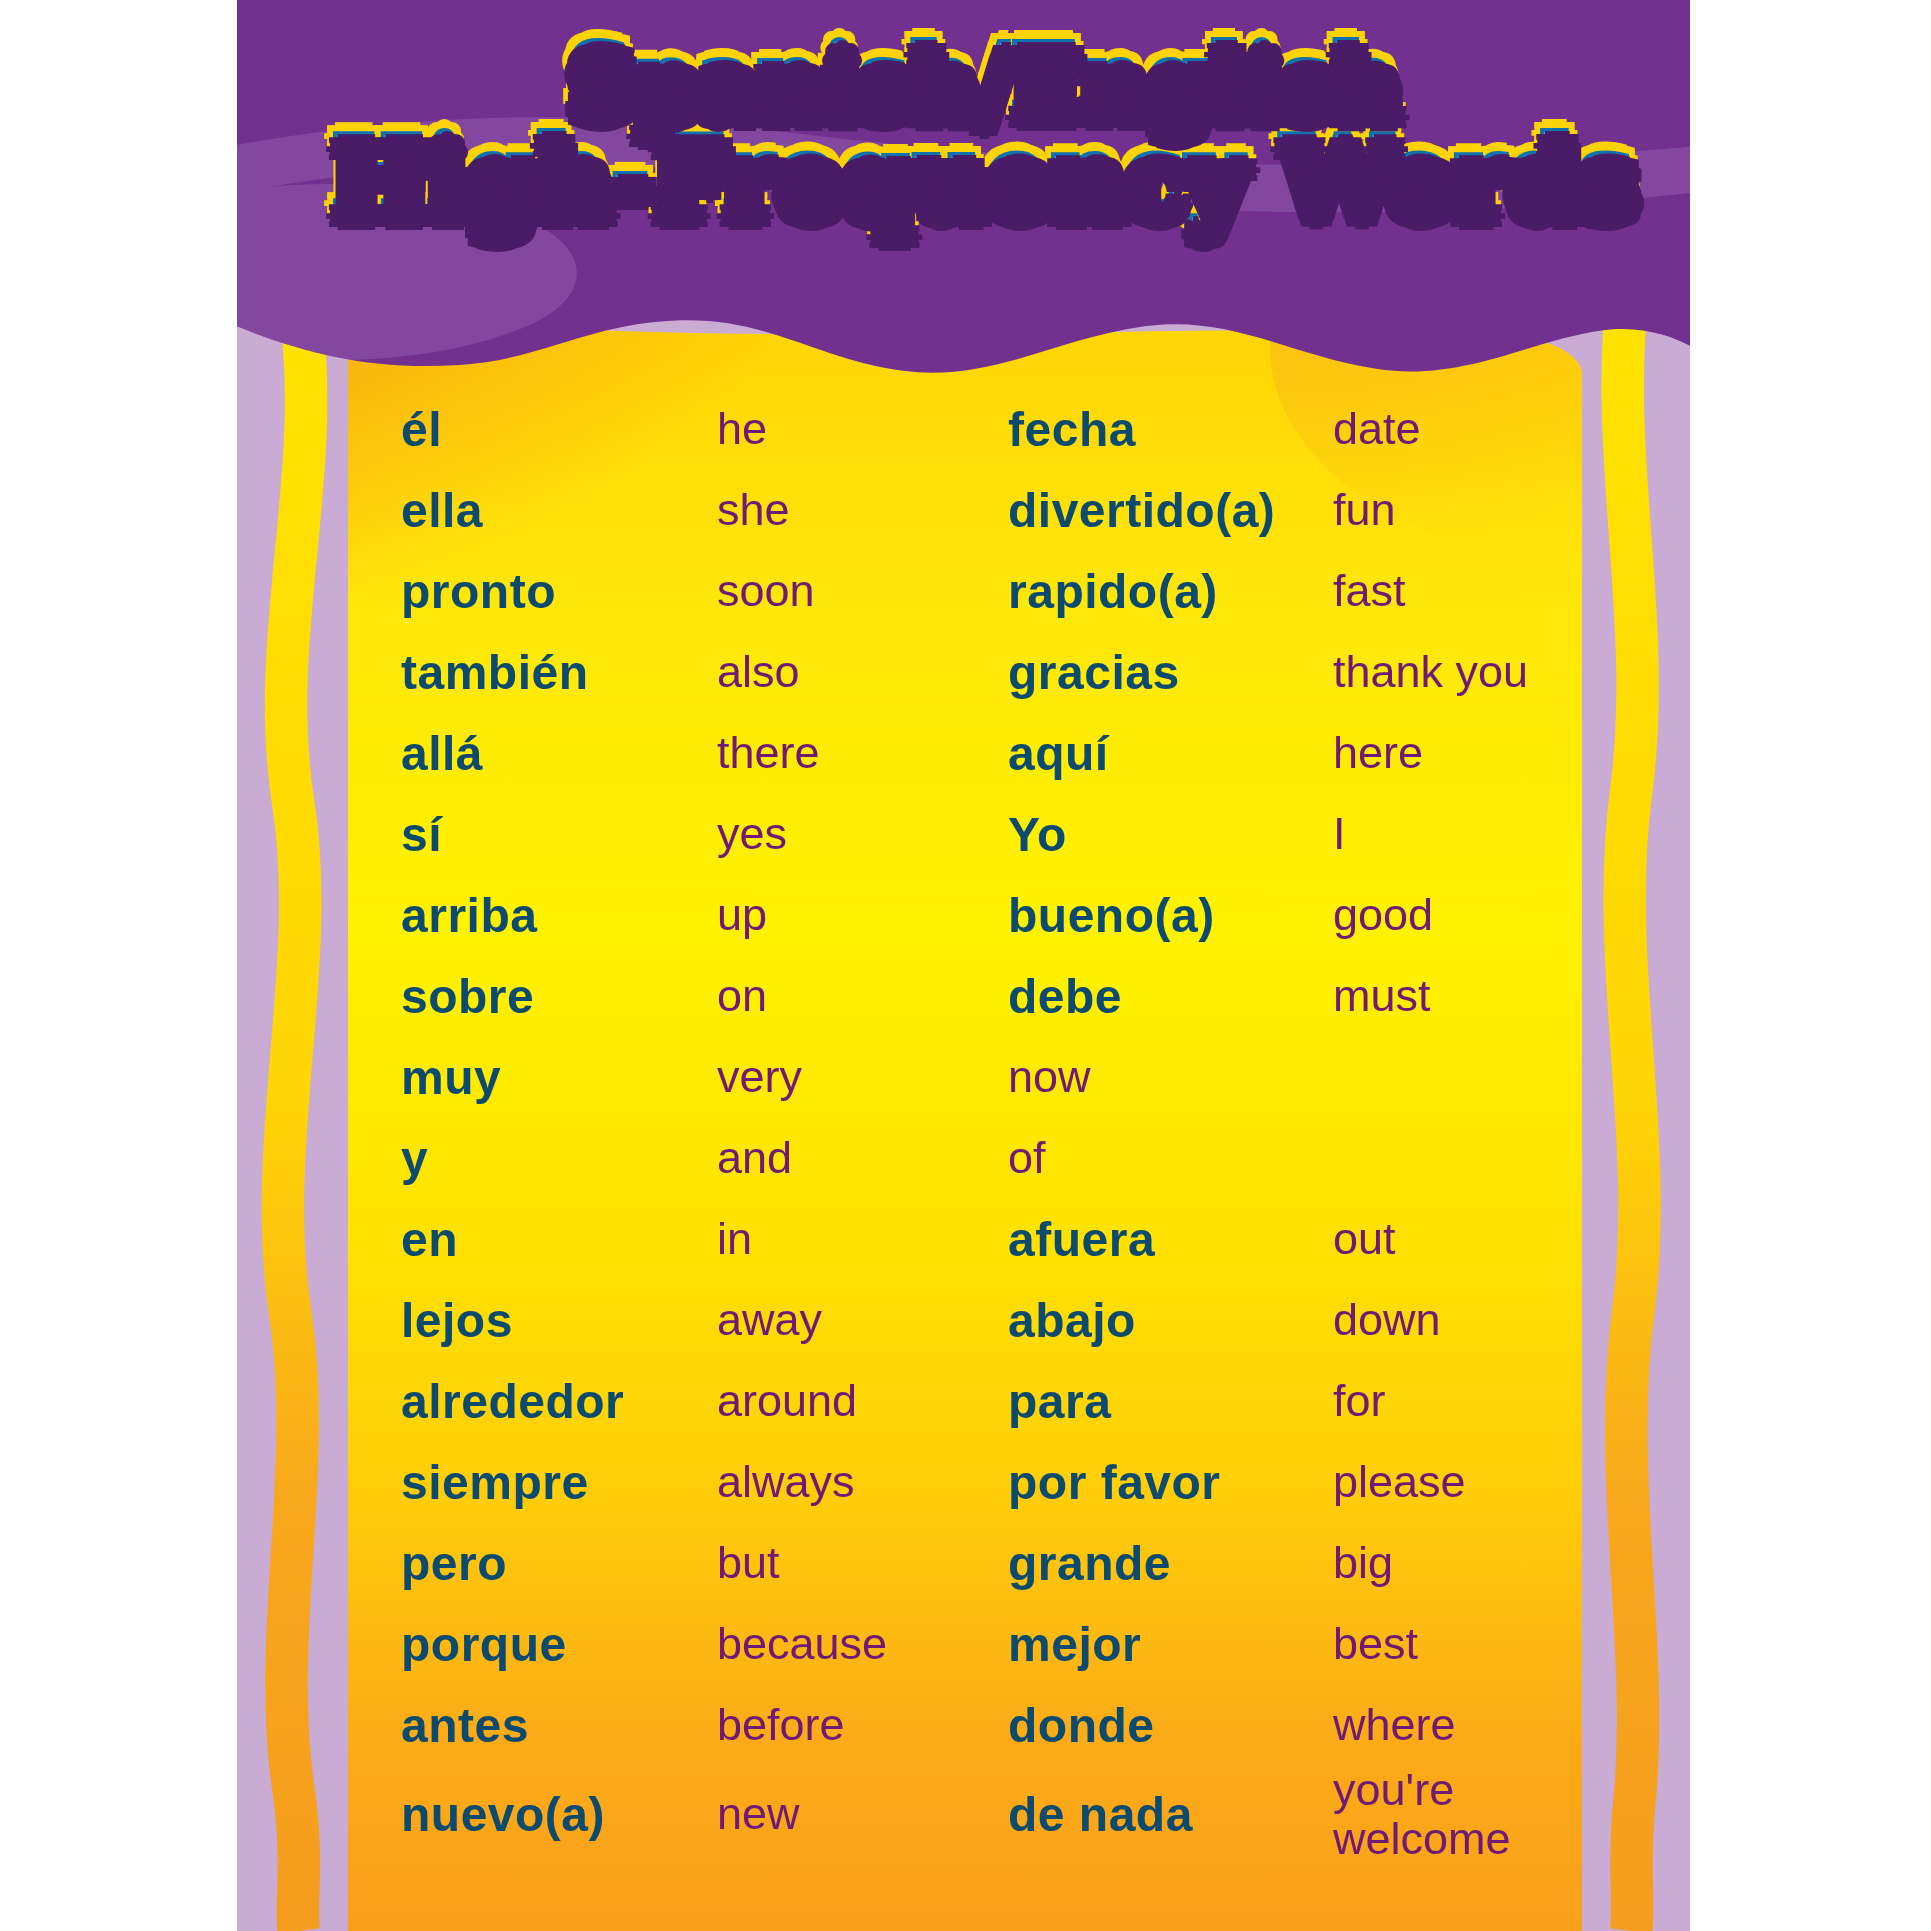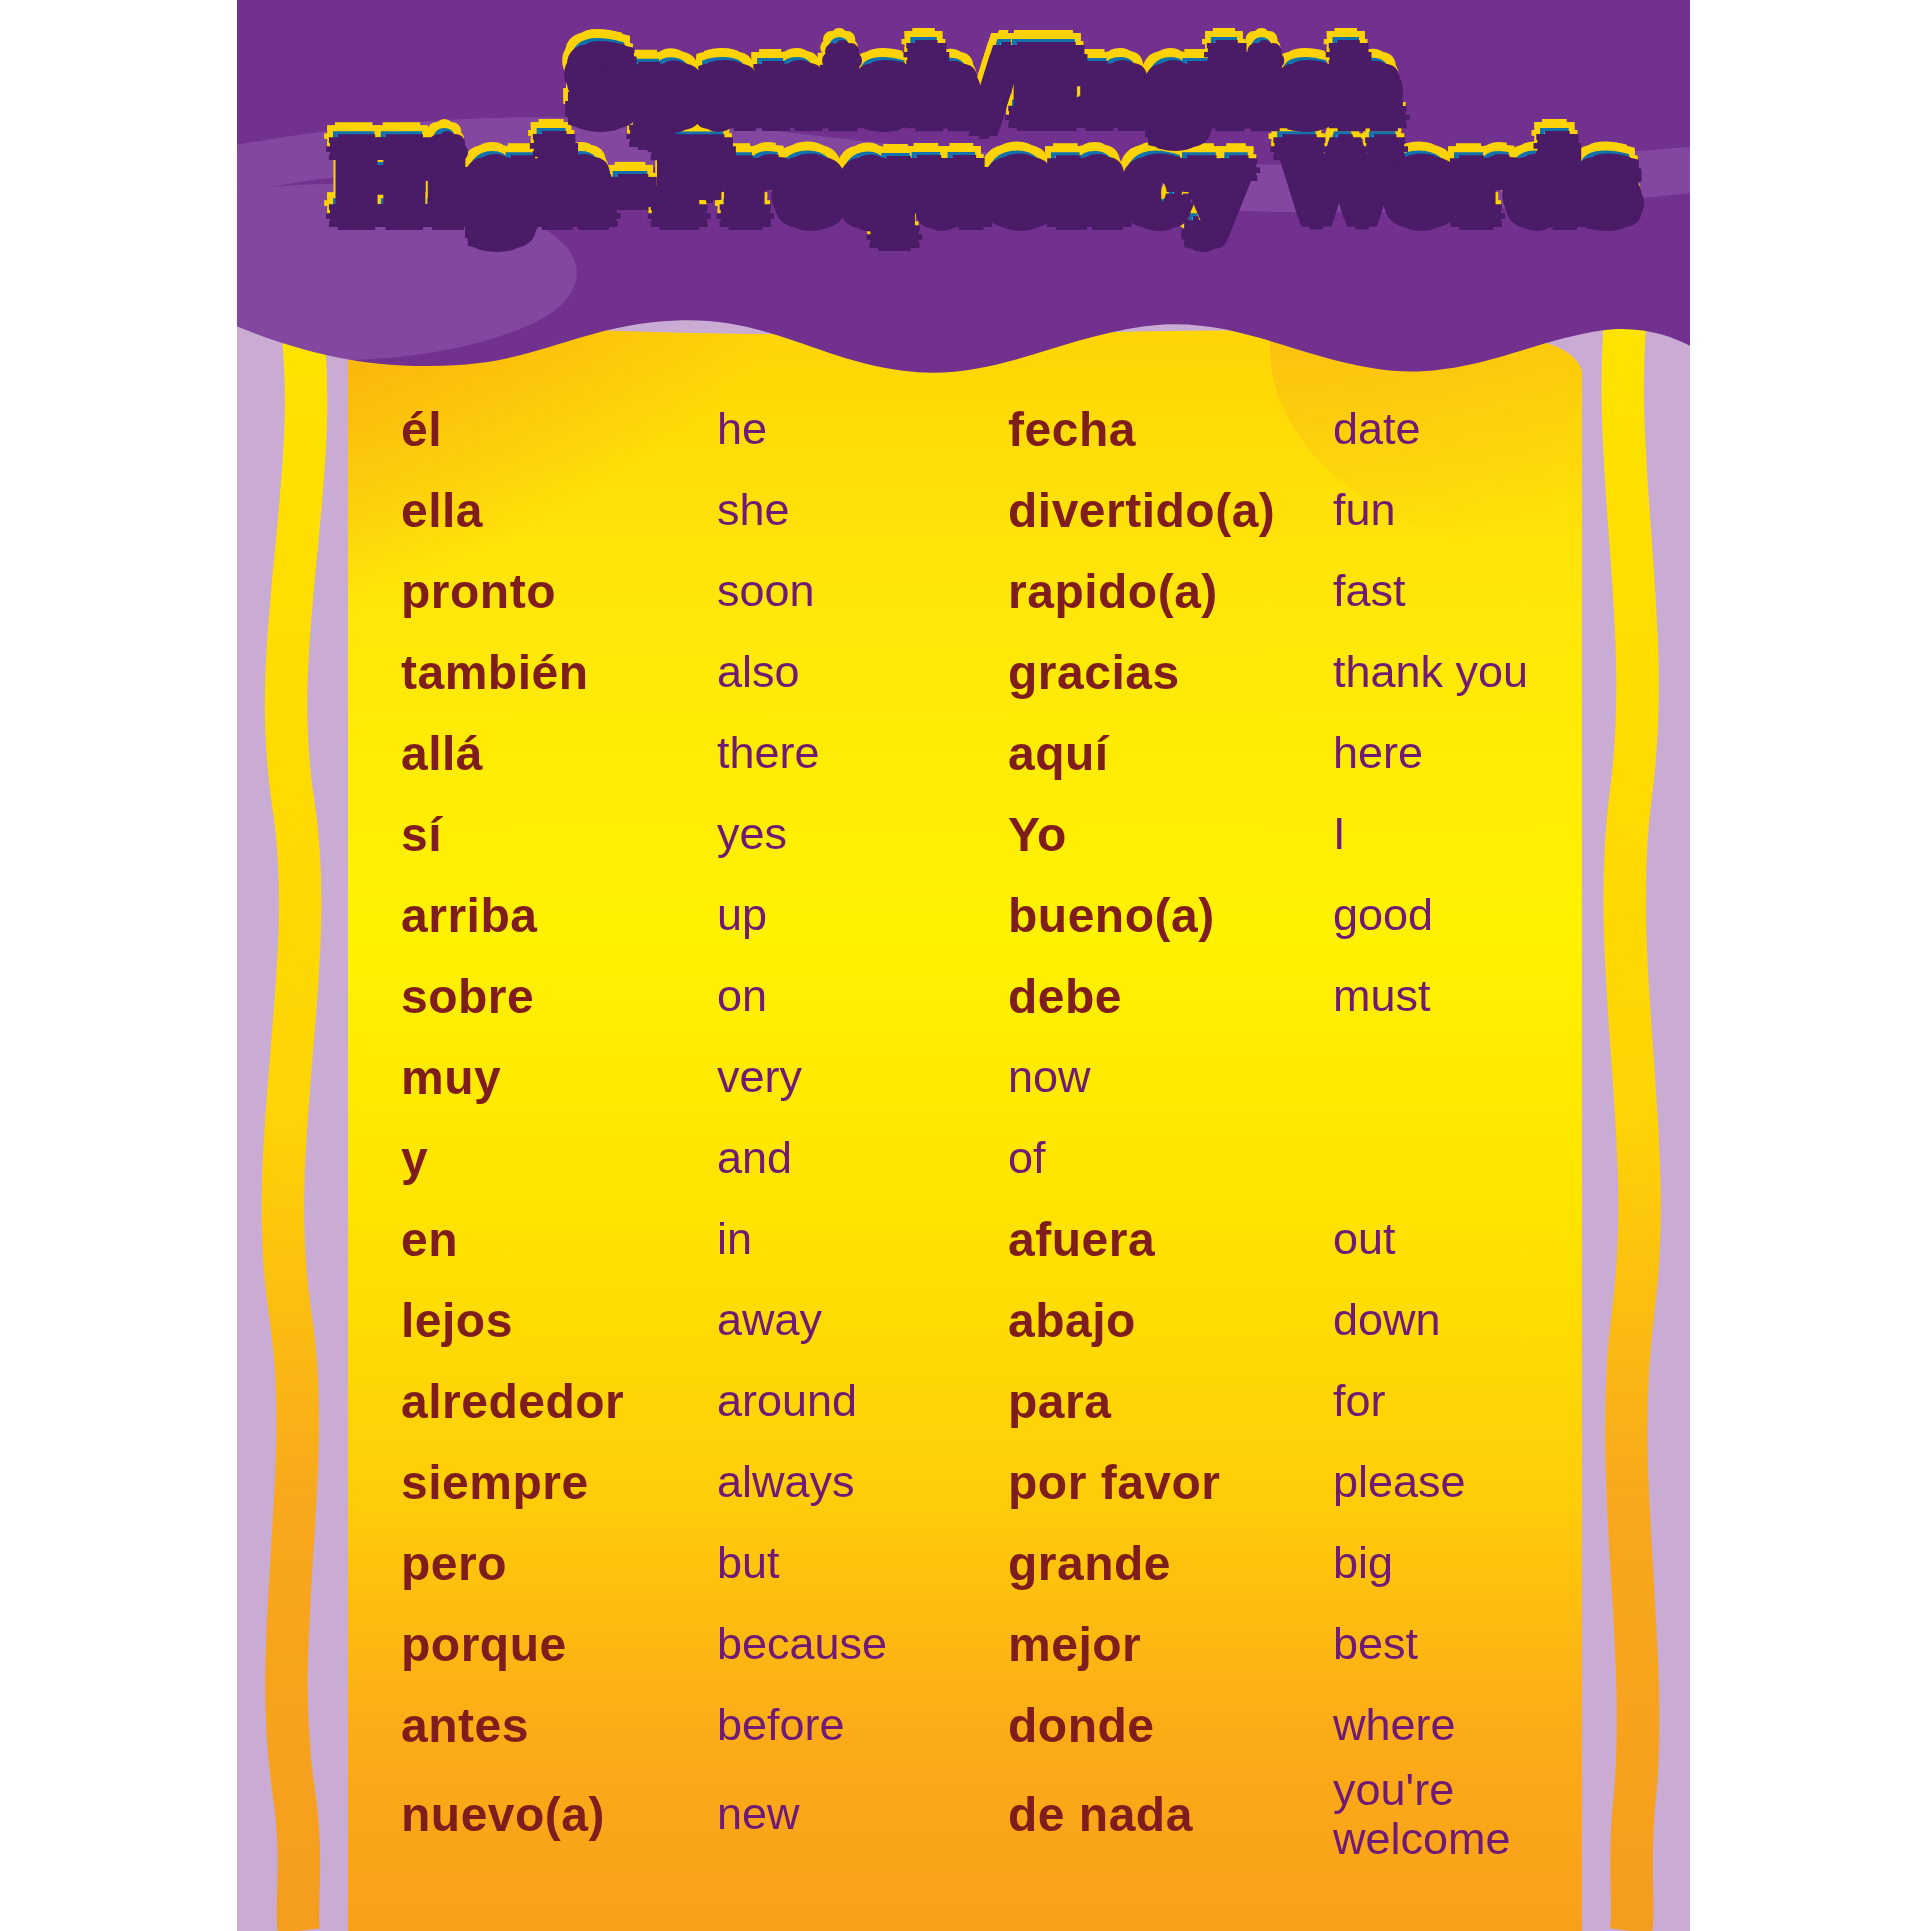--- a/index.html
+++ b/index.html
@@ -19,21 +19,21 @@
             text-shadow:11.6px 0 0 #4a1b66,-11.6px 0 0 #4a1b66,0 11.6px 0 #4a1b66,0 -11.6px 0 #4a1b66,
                         8.7px 8.7px 0 #4a1b66,-8.7px 8.7px 0 #4a1b66,8.7px -8.7px 0 #4a1b66,-8.7px -8.7px 0 #4a1b66;}
   .t-outline{color:#fdd306;-webkit-text-stroke:15.4px #fdd306;
             text-shadow:10.6px 0 0 #fdd306,-10.6px 0 0 #fdd306,0 10.6px 0 #fdd306,0 -10.6px 0 #fdd306,
                         7.7px 7.7px 0 #fdd306,-7.7px 7.7px 0 #fdd306,7.7px -7.7px 0 #fdd306,-7.7px -7.7px 0 #fdd306;}
   .t-fill{color:#33a9e3;-webkit-text-stroke:3.9px #1172ae;}
 
   
   .words{position:absolute;left:164px;top:389px;width:1192px;z-index:4;}
   .word-row{display:grid;grid-template-columns:316px 291px 325px 1fr;height:81px;align-items:center;}
-  .es{font-weight:700;font-size:48px;color:#7f1d1d;letter-spacing:0.5px;}
+  .es{font-weight:700;font-size:48px;color:#0c4a6e;letter-spacing:0.5px;}
   .en{font-weight:400;font-size:45px;color:#701a75;line-height:1.08;max-width:232px;}
 </style>
 </head>
 <body>
 
 <div class="stage">
   <div class="poster">
 
     <svg class="bg-art" viewBox="0 0 1505 2000" preserveAspectRatio="none">
       <defs>

